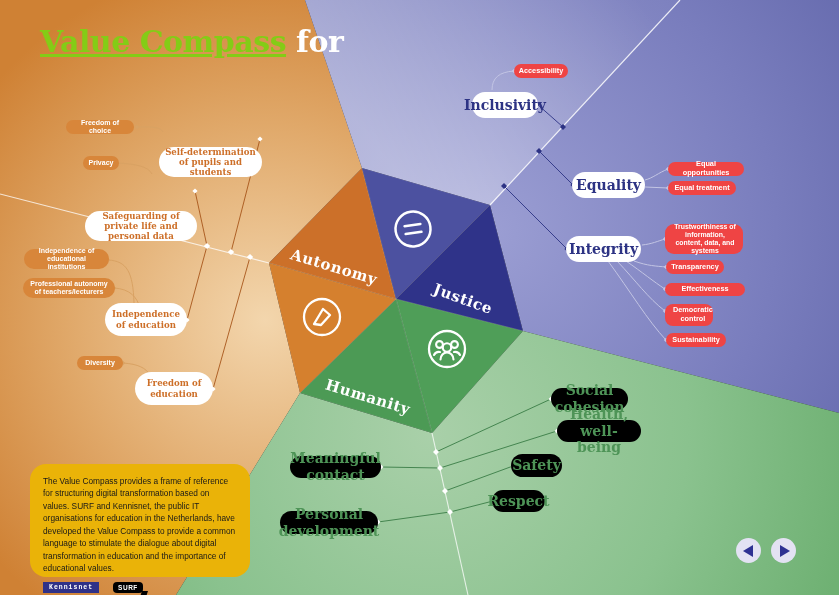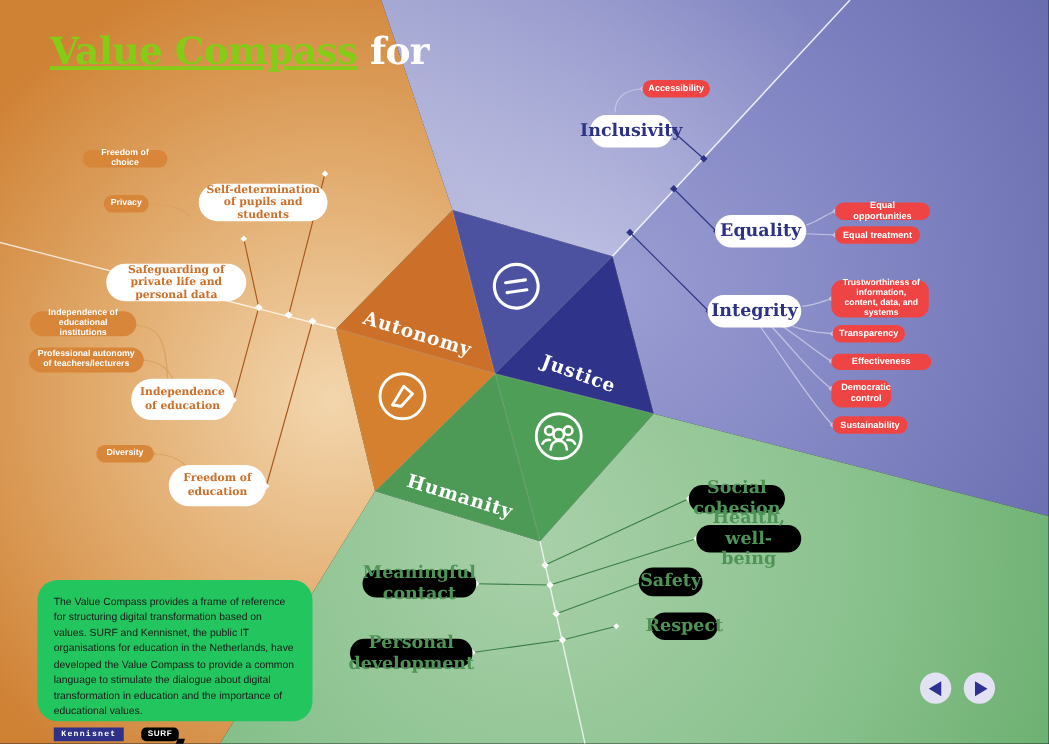--- a/index.html
+++ b/index.html
@@ -22,21 +22,21 @@
   .p-dkn{background:#ef4444;color:#fff;font-weight:700;font-size:7.3px;padding:0 6px;}
   .p-wn {background:#fff;color:#2d3384;font-family:"DejaVu Serif",serif;font-weight:bold;font-size:14px;padding:0 6px;}
   .p-wg {background:#000000;color:#4e9457;font-family:"DejaVu Serif",serif;font-weight:bold;font-size:14px;padding:0 6px;}
   .ta-left{justify-content:flex-start;text-align:center;}
 
   
   .region-label{position:absolute;color:#fff;font-family:"DejaVu Serif",serif;font-weight:bold;
     font-size:15px;letter-spacing:.6px;transform-origin:center;white-space:nowrap;}
 
   
-  .desc-box{position:absolute;left:30px;top:464px;width:220px;height:113px;background:#22c55e;
+  .desc-box{position:absolute;left:30px;top:464px;width:220px;height:113px;background:#eab308;
     border-radius:16px;box-sizing:border-box;padding:11px 13px 8px 13px;}
   .desc-box p{margin:0;font-size:8.3px;line-height:1.5;color:#191919;}
   .logos{display:flex;align-items:center;gap:14px;margin-top:7px;}
   .logo-kennisnet{background:#2f3188;color:#fff;font-size:6.5px;font-weight:700;
     letter-spacing:1px;padding:2px 6px;font-family:"Liberation Mono",monospace;}
   .logo-surf{position:relative;background:#000;color:#fff;font-size:6.5px;font-weight:700;
     letter-spacing:.5px;padding:2px 5px;border-radius:4px;}
   .logo-surf::after{content:"";position:absolute;right:-4px;bottom:-4px;width:6px;height:6px;
     background:#000;transform:skewX(-18deg);}
 
@@ -227,21 +227,21 @@
   <div class="pill p-wn" style="left:566px;top:236px;width:75px;height:26px;">Integrity</div>
   <div class="pill p-dkn ta-left" style="left:665px;top:224px;width:78px;height:30px;border-radius:9px;font-size:6.9px;padding-left:8px;">Trustworthiness of information, content, data, and systems</div>
   <div class="pill p-dkn" style="left:666px;top:260px;width:58px;height:14px;">Transparency</div>
   <div class="pill p-dkn" style="left:665px;top:283px;width:80px;height:13px;">Effectiveness</div>
   <div class="pill p-dkn ta-left" style="left:665px;top:304px;width:48px;height:22px;border-radius:8px;padding-left:8px;">Democratic control</div>
   <div class="pill p-dkn" style="left:666px;top:333px;width:60px;height:14px;">Sustainability</div>
 
   <div class="pill p-wg" style="left:551px;top:388px;width:77px;height:22px;">Social cohesion</div>
   <div class="pill p-wg" style="left:557px;top:420px;width:84px;height:22px;">Health, well-being</div>
   <div class="pill p-wg" style="left:511px;top:454px;width:51px;height:23px;">Safety</div>
-  <div class="pill p-wg" style="left:492px;top:490px;width:53px;height:22px;margin-left:29px;">Respect</div>
+  <div class="pill p-wg" style="left:492px;top:490px;width:53px;height:22px;">Respect</div>
   <div class="pill p-wg" style="left:280px;top:511px;width:98px;height:23px;">Personal development</div>
   <div class="pill p-wg" style="left:290px;top:456px;width:91px;height:22px;">Meaningful contact</div>
 
   <div class="desc-box">
     <p>The Value Compass provides a frame of reference for structuring digital transformation based on values. SURF and Kennisnet, the public IT organisations for education in the Netherlands, have developed the Value Compass to provide a common language to stimulate the dialogue about digital transformation in education and the importance of educational values.</p>
     <div class="logos">
       <span class="logo-kennisnet">Kennisnet</span>
       <span class="logo-surf">SURF</span>
     </div>
   </div>

